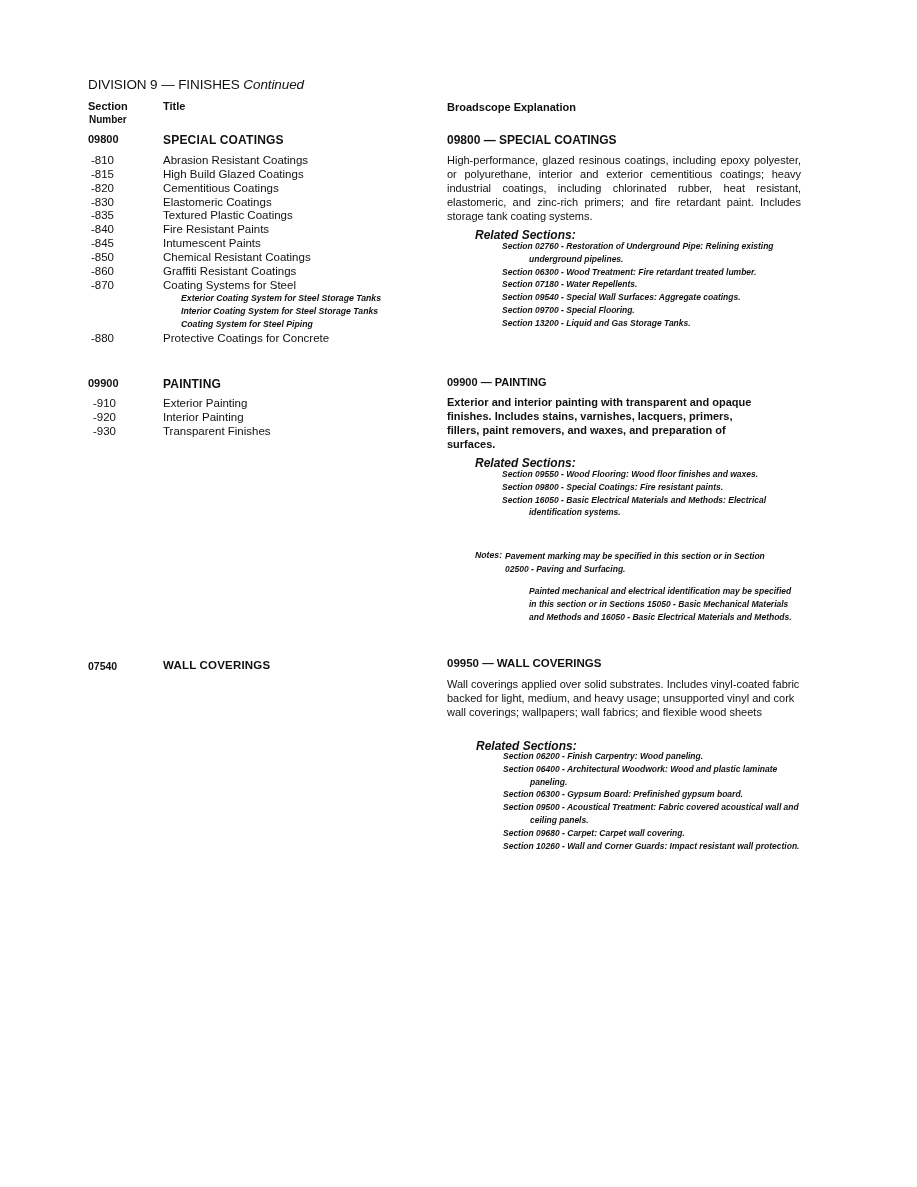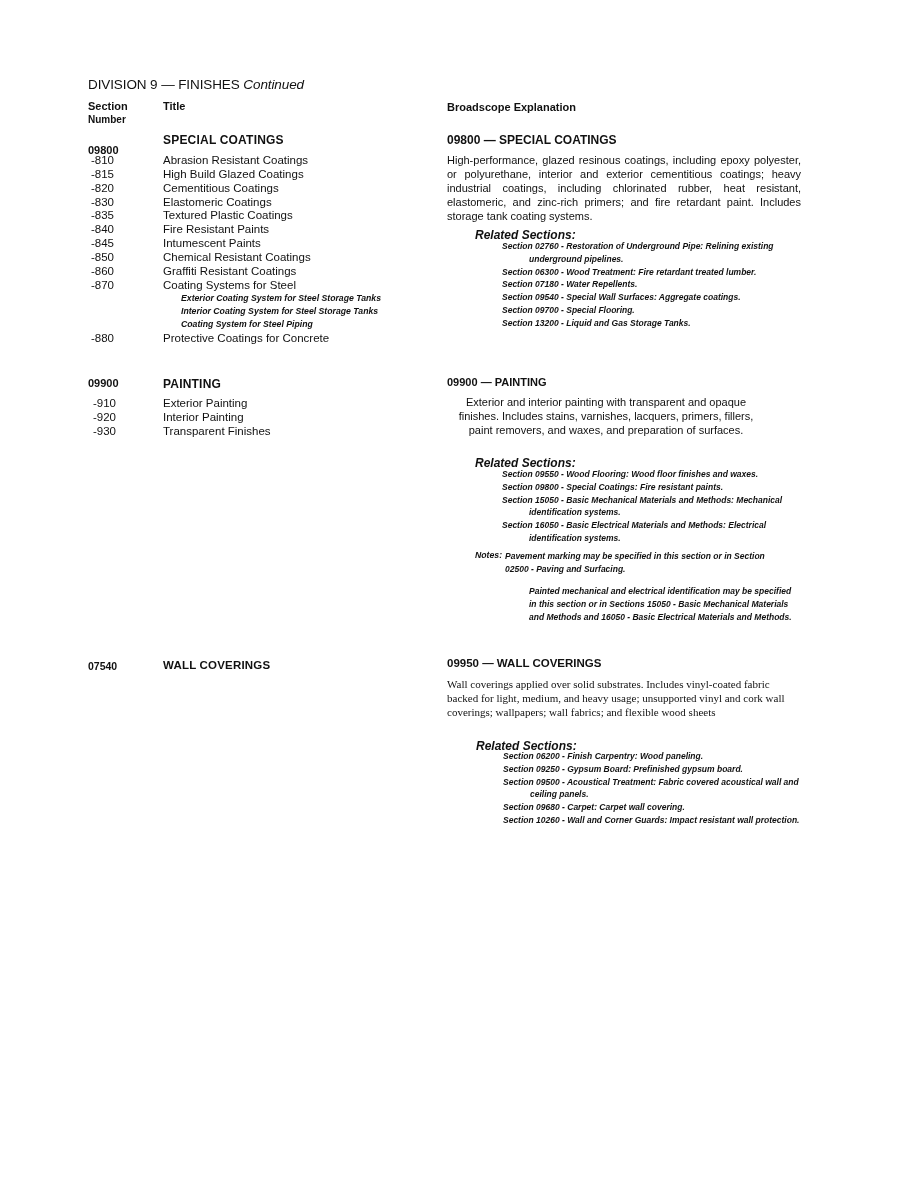--- a/index.html
+++ b/index.html
@@ -1,21 +1,21 @@
 <!DOCTYPE html>
 <html><head>
 <meta charset="utf-8">
 <style>
   html, body { margin: 0; padding: 0; background: #ffffff; }
   body { width: 917px; height: 1187px; position: relative; overflow: hidden;
          font-family: "Liberation Sans", "DejaVu Sans", sans-serif; color: #111; }
   .abs { position: absolute; }
   .div-title { left: 88px; top: 77px; font-size: 13.5px; font-weight: normal; letter-spacing: -0.1px; }
   .div-title .cont { font-style: italic; }
-  .hdr { font-size: 11px; font-weight: bold; line-height: 13px; }
+  .hdr { font-size: 11px; font-weight: bold; line-height: 13px; text-align: center; }
   .code-main { font-size: 11px; font-weight: bold; }
   .title-main { font-size: 12px; font-weight: bold; letter-spacing: 0.2px; }
   .row { position: absolute; font-size: 11.5px; line-height: 14px; }
   .row .num { position: absolute; left: 0; width: 50px; }
   .row .ttl { position: absolute; left: 75px; white-space: nowrap; }
   .subitem { position: absolute; left: 181px; font-size: 8.7px; font-style: italic; font-weight: bold; white-space: nowrap; line-height: 13px; }
   .rh { font-size: 12px; font-weight: bold; }
   .para { font-size: 11px; line-height: 14px; text-align: justify; }
   .rel-label { font-size: 12px; font-weight: bold; font-style: italic; }
   .rel { font-size: 8.5px; font-style: italic; font-weight: bold; line-height: 12.8px; }
@@ -31,21 +31,21 @@
   <span class="cont">Continued</span>
 </div>
 
 <div class="abs hdr" style="left:88px; top:100px;">
   <div>Section</div>
   <div style="font-size:10px;">Number</div>
 </div>
 <div class="abs hdr" style="left:163px; top:100px;">Title</div>
 <div class="abs hdr" style="left:447px; top:101px;">Broadscope Explanation</div>
 
-<div class="abs code-main" style="left:88px; top:144px;">09800</div>
+<div class="abs code-main" style="left:88px; top:133px;">09800</div>
 <div class="abs title-main" style="left:163px; top:133px;">SPECIAL COATINGS</div>
 
 <div class="row" style="left:88px; top:153px;">
     <span class="num" style="left:3px">-810</span>
     <span class="ttl">Abrasion Resistant Coatings</span>
   </div>
 <div class="row" style="left:88px; top:167px;">
     <span class="num" style="left:3px">-815</span>
     <span class="ttl">High Build Glazed Coatings</span>
   </div>
@@ -115,34 +115,34 @@
 <div class="abs rel" style="left:502px; top:240px; width:300px;">
   <p class="entry">Section 02760 - Restoration of Underground Pipe: Relining existing underground pipelines.</p>
   <p class="entry">Section 06300 - Wood Treatment: Fire retardant treated lumber.</p>
   <p class="entry">Section 07180 - Water Repellents.</p>
   <p class="entry">Section 09540 - Special Wall Surfaces: Aggregate coatings.</p>
   <p class="entry">Section 09700 - Special Flooring.</p>
   <p class="entry">Section 13200 - Liquid and Gas Storage Tanks.</p>
 </div>
 
 <div class="abs rh" style="left:447px; top:376px; font-size:11px;">09900 — PAINTING</div>
-<div class="abs para" style="left:447px; top:395px; width:318px; text-align:center;">Exterior and interior painting with transparent and opaque finishes. Includes stains, varnishes, lacquers, primers, fillers, paint removers, and waxes, and preparation of surfaces.</div>
+<div class="abs para" style="left:447px; top:395px; width:318px; text-align:left;font-weight:bold;">Exterior and interior painting with transparent and opaque finishes. Includes stains, varnishes, lacquers, primers, fillers, paint removers, and waxes, and preparation of surfaces.</div>
 <div class="abs rel-label" style="left:475px; top:456px;">Related Sections:</div>
 <div class="abs rel" style="left:502px; top:468px; width:300px;">
   <p class="entry">Section 09550 - Wood Flooring: Wood floor finishes and waxes.</p>
   <p class="entry">Section 09800 - Special Coatings: Fire resistant paints.</p>
-  <p class="entry">Section 15050 - Basic Mechanical Materials and Methods: Mechanical identification systems.</p>
   <p class="entry">Section 16050 - Basic Electrical Materials and Methods: Electrical identification systems.</p>
 </div>
 <div class="abs notes-lbl" style="left:475px; top:550px;">Notes:</div>
 <div class="abs note" style="left:505px; top:550px; width:265px;">Pavement marking may be specified in this section or in Section 02500 - Paving and Surfacing.</div>
 <div class="abs note" style="left:529px; top:585px; width:265px;">Painted mechanical and electrical identification may be specified in this section or in Sections 15050 - Basic Mechanical Materials and Methods and 16050 - Basic Electrical Materials and Methods.</div>
 
 <div class="abs rh" style="left:447px; top:657px; font-size:11.5px;">09950 — WALL COVERINGS</div>
-<div class="abs para" style="left:447px; top:677px; width:356px; text-align:left;font-family:Liberation Serif, serif;">Wall coverings applied over solid substrates. Includes vinyl-coated fabric backed for light, medium, and heavy usage; unsupported vinyl and cork wall coverings; wallpapers; wall fabrics; and flexible wood sheets</div>
+<div class="abs para" style="left:447px; top:677px; width:356px; text-align:left;">Wall coverings applied over solid substrates. Includes vinyl-coated fabric backed for light, medium, and heavy usage; unsupported vinyl and cork wall coverings; wallpapers; wall fabrics; and flexible wood sheets</div>
 <div class="abs rel-label" style="left:476px; top:739px;">Related Sections:</div>
 <div class="abs rel" style="left:503px; top:750px; width:300px;">
   <p class="entry">Section 06200 - Finish Carpentry: Wood paneling.</p>
-  <p class="entry">Section 09250 - Gypsum Board: Prefinished gypsum board.</p>
+  <p class="entry">Section 06400 - Architectural Woodwork: Wood and plastic laminate paneling.</p>
+  <p class="entry">Section 06300 - Gypsum Board: Prefinished gypsum board.</p>
   <p class="entry">Section 09500 - Acoustical Treatment: Fabric covered acoustical wall and ceiling panels.</p>
   <p class="entry">Section 09680 - Carpet: Carpet wall covering.</p>
   <p class="entry">Section 10260 - Wall and Corner Guards: Impact resistant wall protection.</p>
 </div>
 
 </body></html>

